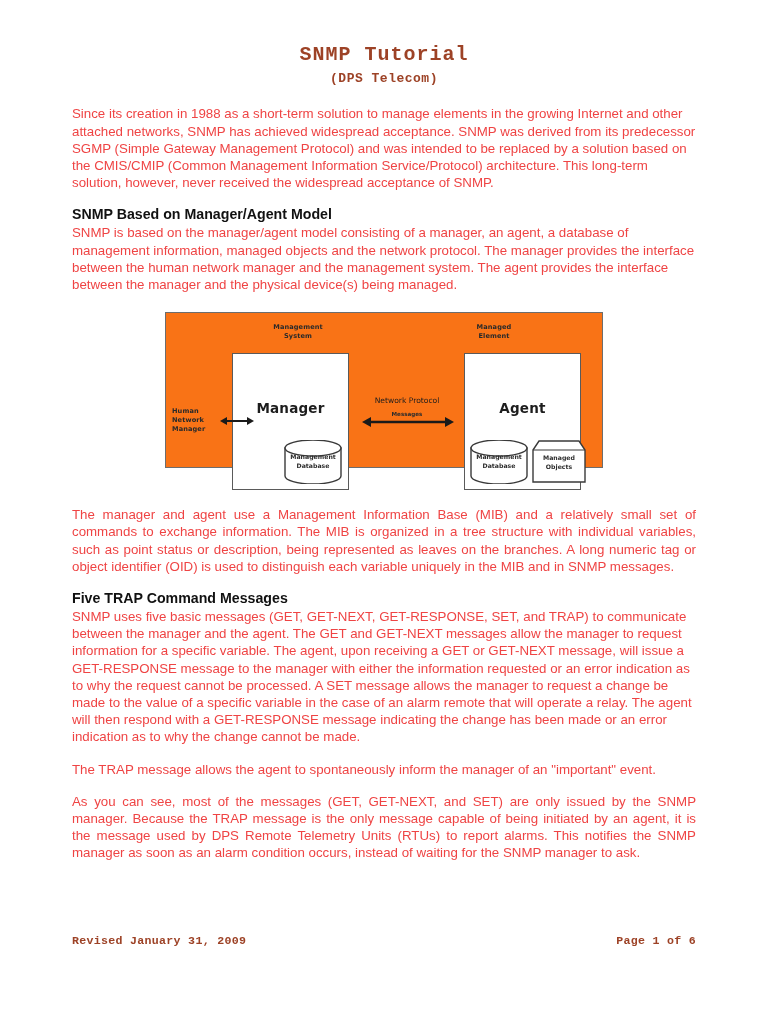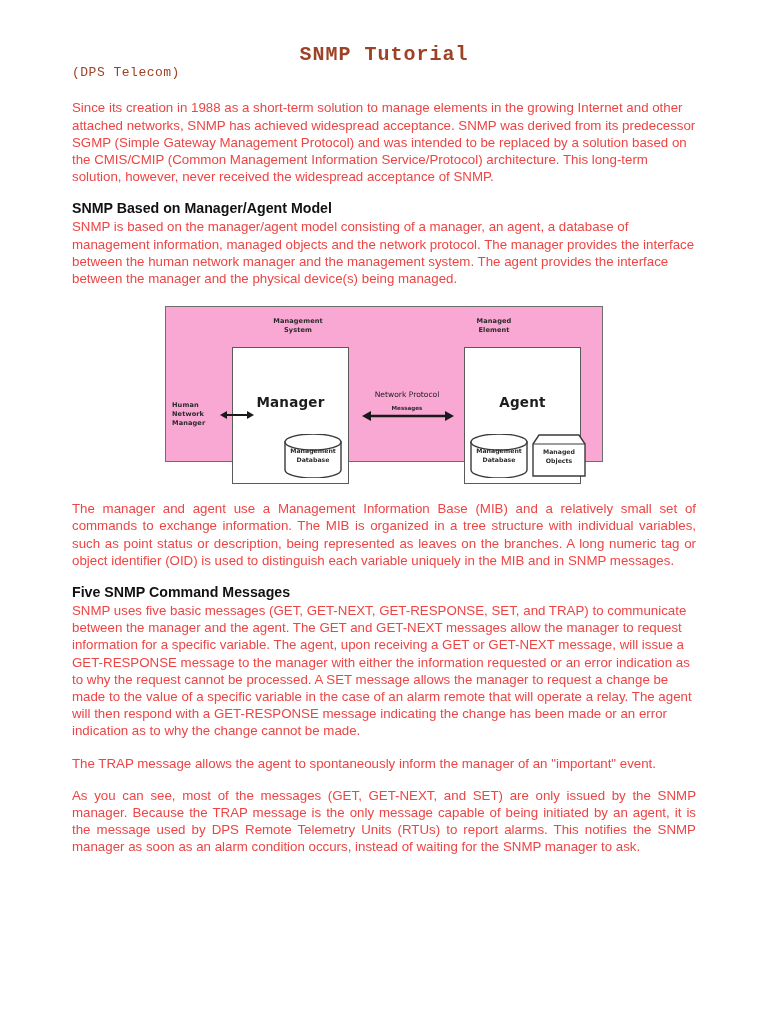--- a/index.html
+++ b/index.html
@@ -35,24 +35,26 @@
     font-weight: bold;
     font-size: 20px;
     color: #9d4226;
     text-align: center;
     letter-spacing: 1px;
     margin-top: 44px;
     line-height: 1.1;
   }
   .doc-subtitle {
     font-family: "Liberation Mono", "DejaVu Sans Mono", monospace;
-    font-weight: normal;
+    font-weight: bold;
     font-size: 13px;
     color: #9d4226;
+    text-align: center;
     letter-spacing: 0.5px;
+    margin-top: 6px;
     line-height: 1.1;
   }
 
   
   p.body {
     font-size: 13.3px;
     line-height: 17.2px;
     margin: 0;
     text-align: justify;
     color: #ef4444;
@@ -84,21 +86,21 @@
   
   .diagram-wrap {
     display: flex;
     justify-content: center;
   }
   .diagram {
     position: relative;
     width: 438px;
     height: 156px;
     border: 1.5px solid #6d6d6d;
-    background: #f9a8d4;
+    background: #f97316;
     box-sizing: border-box;
   }
   .dg-label {
     position: absolute;
     font-family: "DejaVu Sans", sans-serif;
     font-size: 6.6px;
     font-weight: bold;
     color: #2a2a2a;
     text-align: center;
     line-height: 9px;
@@ -278,26 +280,30 @@
 
     <div class="gap-lg"></div>
 
 
     <div class="gap-lg"></div>
 
     <p class="body">The manager and agent use a Management Information Base (MIB) and a relatively small set of commands to exchange information. The MIB is organized in a tree structure with individual variables, such as point status or description, being represented as leaves on the branches. A long numeric tag or object identifier (OID) is used to distinguish each variable uniquely in the MIB and in SNMP messages.</p>
 
     <div class="gap-md"></div>
 
-    <h2 class="section">Five SNMP Command Messages</h2>
+    <h2 class="section">Five TRAP Command Messages</h2>
     <p class="body ragged">SNMP uses five basic messages (GET, GET-NEXT, GET-RESPONSE, SET, and TRAP) to communicate between the manager and the agent. The GET and GET-NEXT messages allow the manager to request information for a specific variable. The agent, upon receiving a GET or GET-NEXT message, will issue a GET-RESPONSE message to the manager with either the information requested or an error indication as to why the request cannot be processed. A SET message allows the manager to request a change be made to the value of a specific variable in the case of an alarm remote that will operate a relay. The agent will then respond with a GET-RESPONSE message indicating the change has been made or an error indication as to why the change cannot be made.</p>
 
     <div class="gap-md"></div>
 
     <p class="body ragged">The TRAP message allows the agent to spontaneously inform the manager of an "important" event.</p>
 
     <div class="gap-md"></div>
 
     <p class="body">As you can see, most of the messages (GET, GET-NEXT, and SET) are only issued by the SNMP manager. Because the TRAP message is the only message capable of being initiated by an agent, it is the message used by DPS Remote Telemetry Units (RTUs) to report alarms. This notifies the SNMP manager as soon as an alarm condition occurs, instead of waiting for the SNMP manager to ask.</p>
 
   </div>
 
+  <div class="footer">
+    <span>Revised January 31, 2009</span>
+    <span>Page 1 of 6</span>
+  </div>
 </div>
 
 </body></html>

